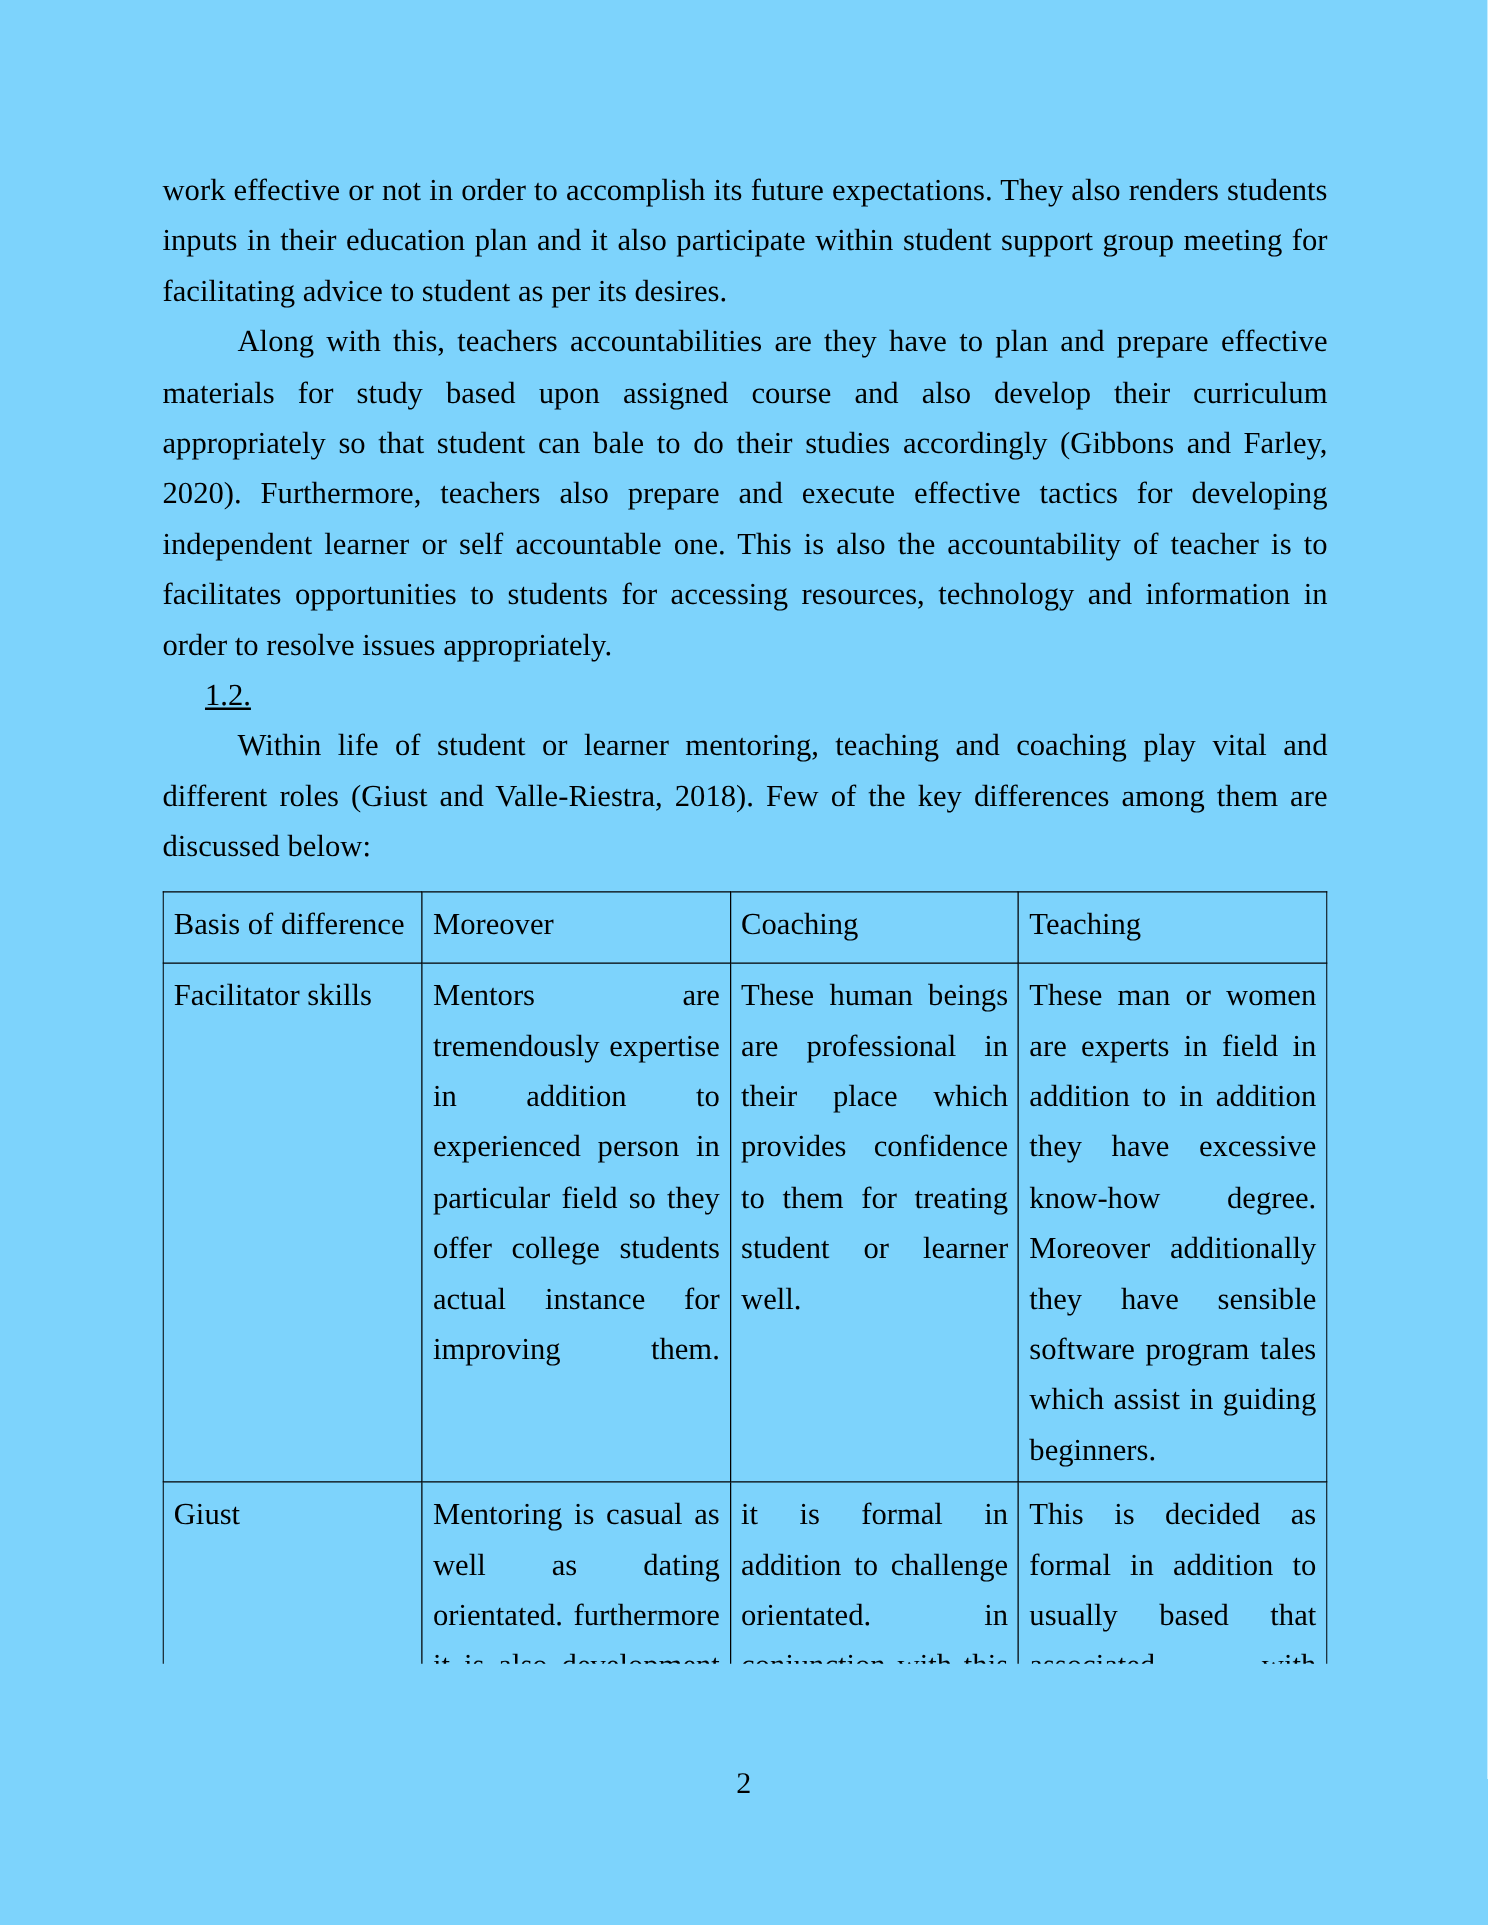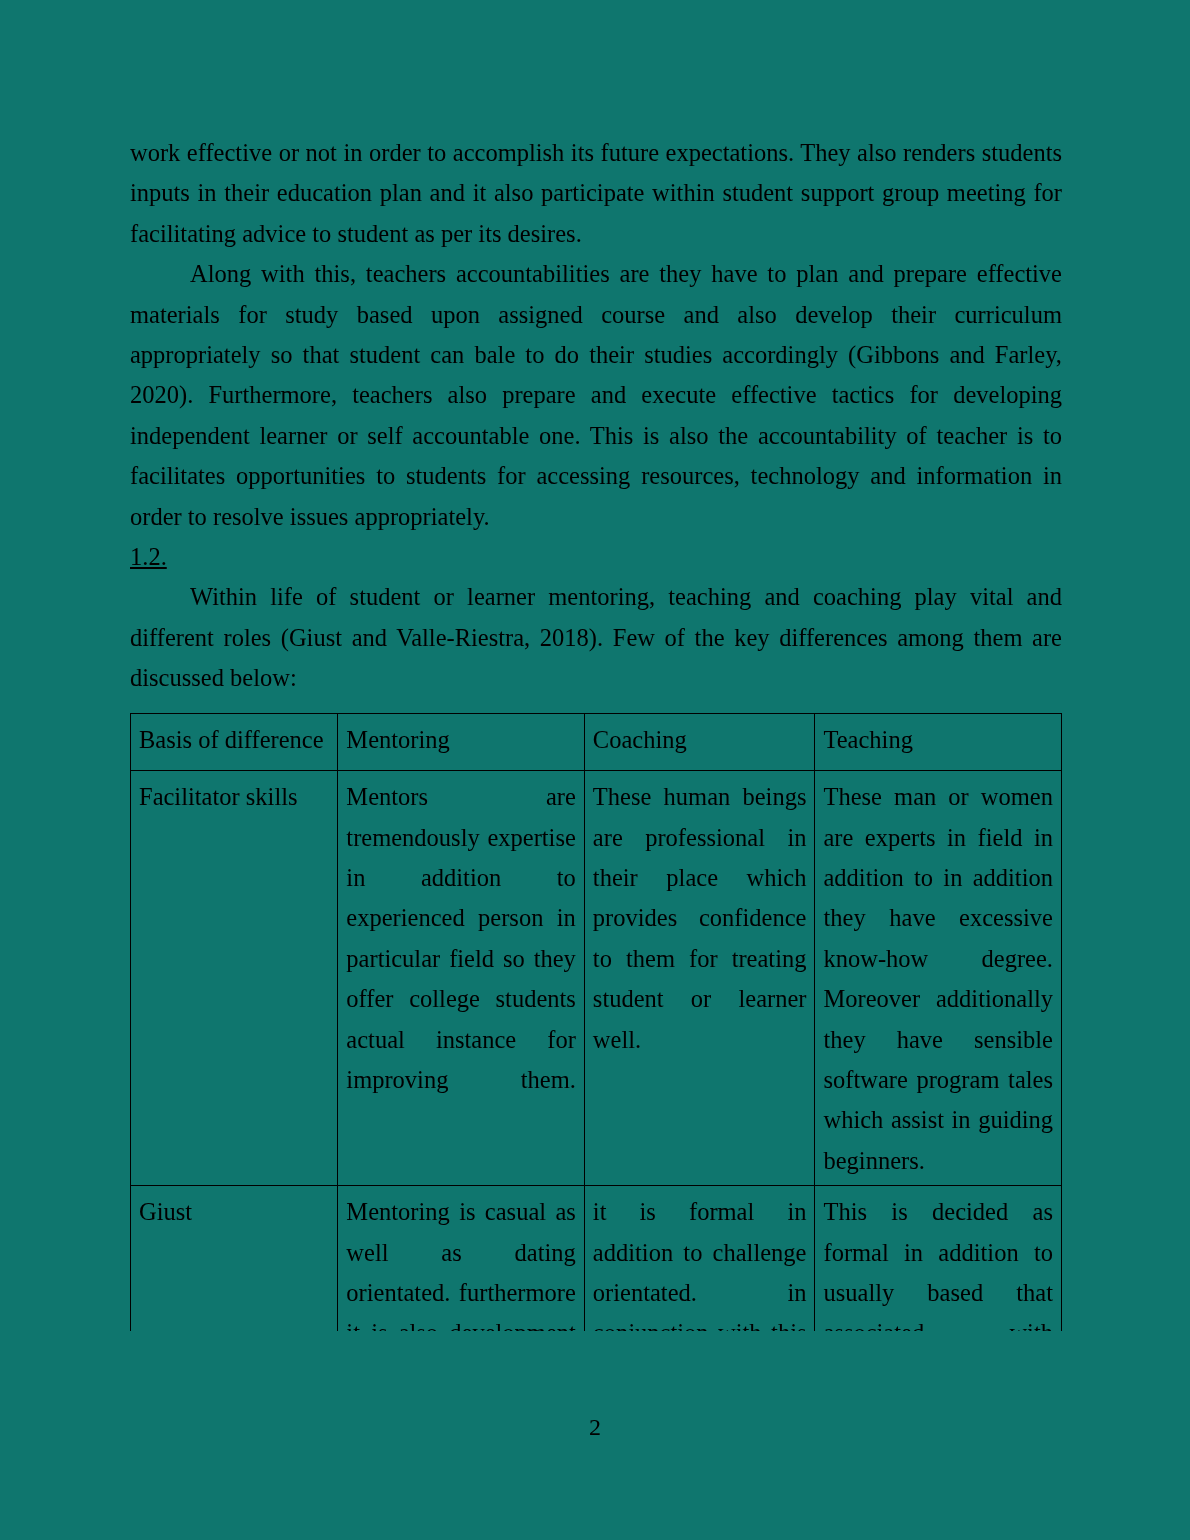--- a/index.html
+++ b/index.html
@@ -8,21 +8,21 @@
     background: #ffffff;
   }
   body {
     font-family: "Liberation Serif", "DejaVu Serif", serif;
     color: #000000;
   }
   .page {
     position: relative;
     width: 1190px;
     height: 1540px;
-    background: #0f766e;
+    background: #7dd3fc;
     overflow: hidden;
     box-sizing: border-box;
   }
   .content {
     position: absolute;
     left: 130px;
     top: 133px;
     width: 932px;
   }
   p.body-para {
@@ -38,20 +38,21 @@
     text-indent: 60px;
   }
   .heading {
     margin: 0;
     font-size: 24.5px;
     line-height: 40.4px;
     text-align: left;
   }
   .heading span.h-label {
     text-decoration: underline;
+    margin-left: 34px;
   }
 
   table.diff-table {
     border-collapse: collapse;
     width: 932px;
     margin-top: 14px;
     table-layout: fixed;
   }
   table.diff-table td {
     border: 1.4px solid #000000;
@@ -111,21 +112,21 @@
     <p class="body-para indent">Within life of student or learner mentoring, teaching and coaching play vital and different roles (Giust and Valle-Riestra, 2018). Few of the key differences among them are discussed below:</p>
 
     <div class="table-clip">
       <table class="diff-table">
         <tbody>
           <tr class="header-row">
             <td class="col0">
                 <span class="cell-text">Basis of difference</span>
               </td>
             <td class="col1">
-                <span class="cell-text">Mentoring</span>
+                <span class="cell-text">Moreover</span>
               </td>
             <td class="col2">
                 <span class="cell-text">Coaching</span>
               </td>
             <td class="col3">
                 <span class="cell-text">Teaching</span>
               </td>
           </tr>
 
           <tr>

